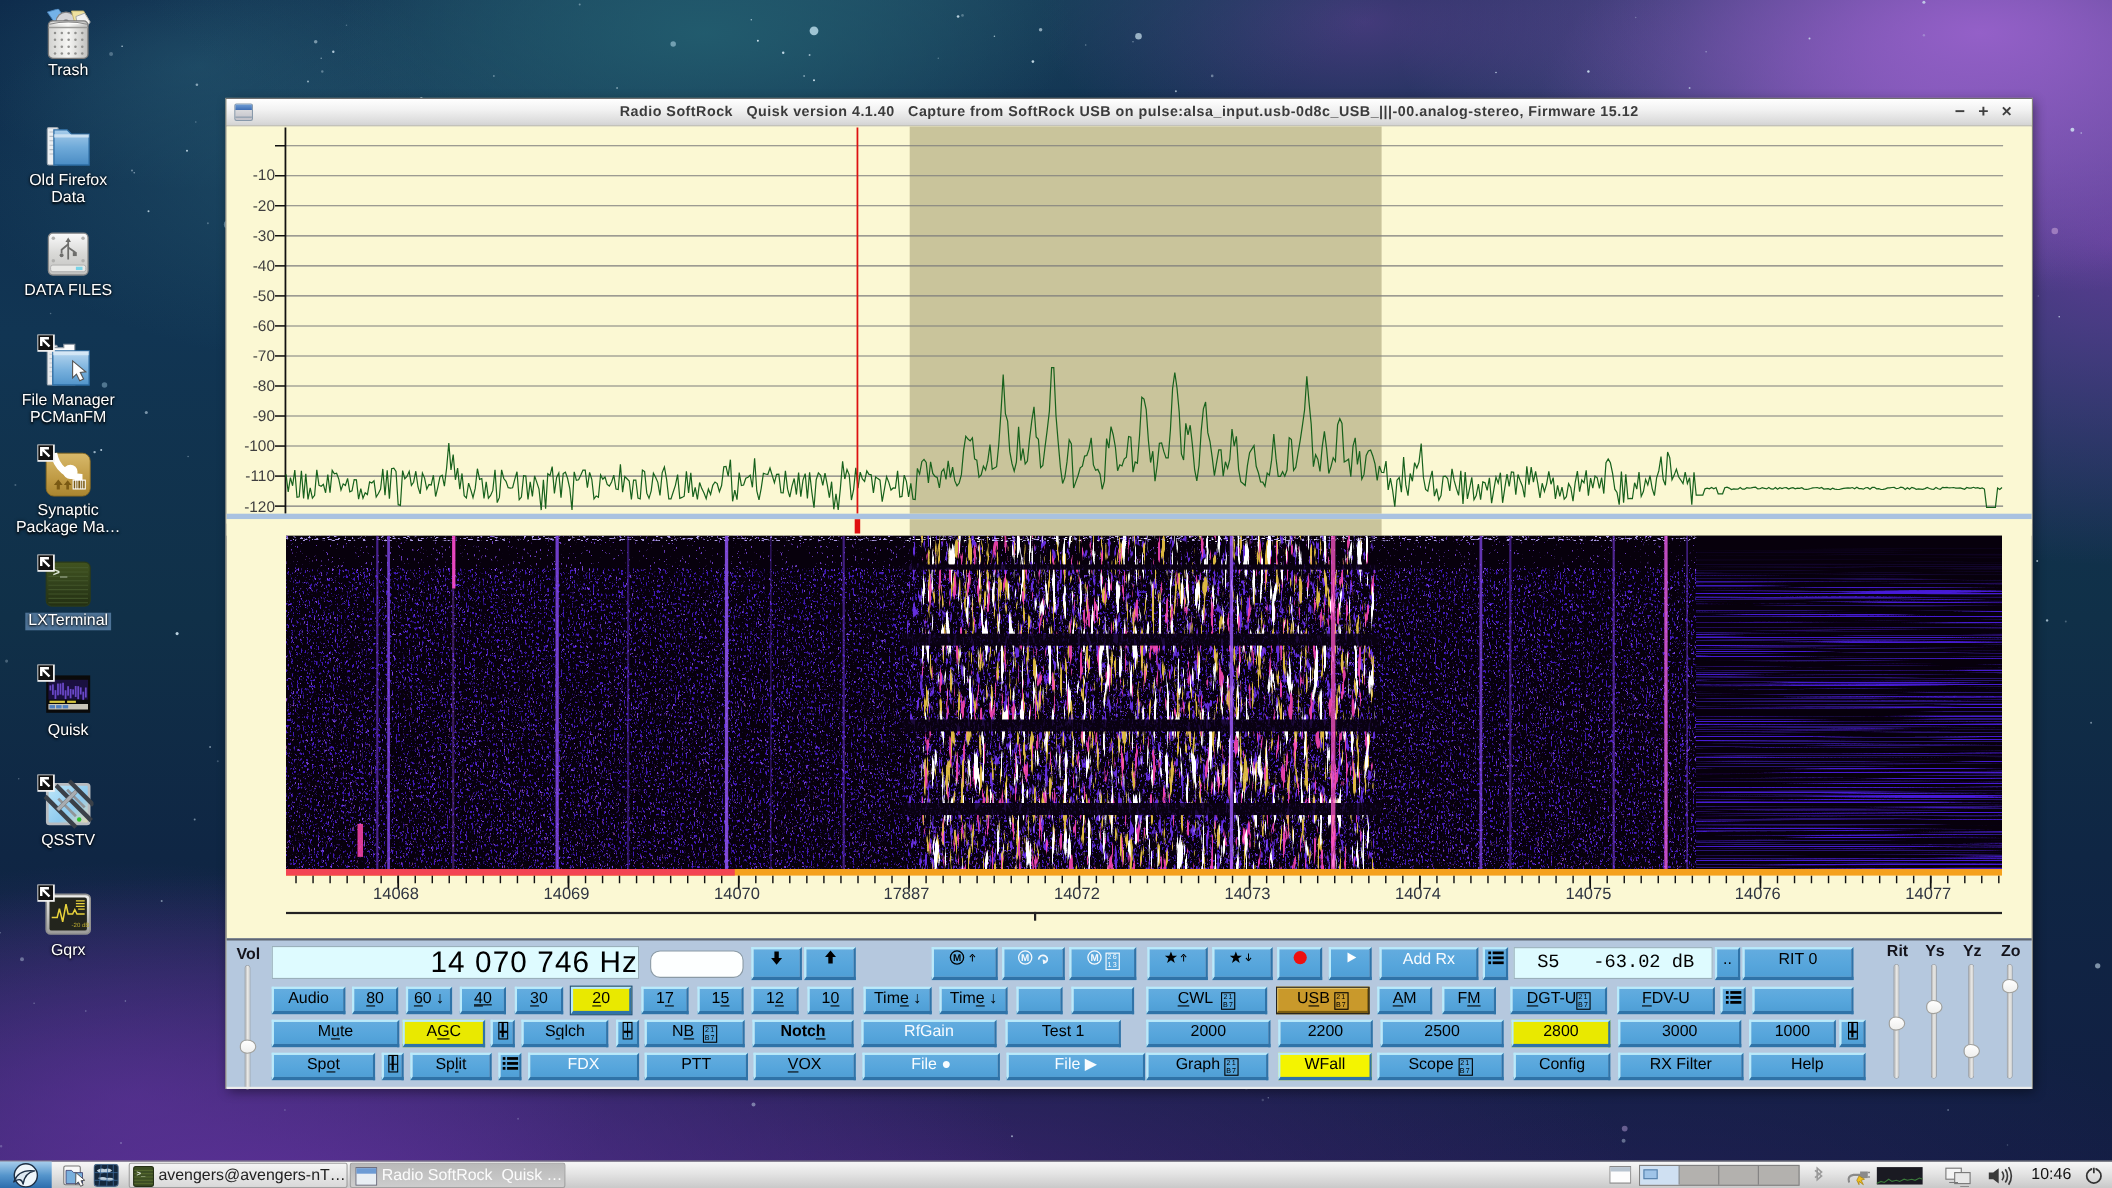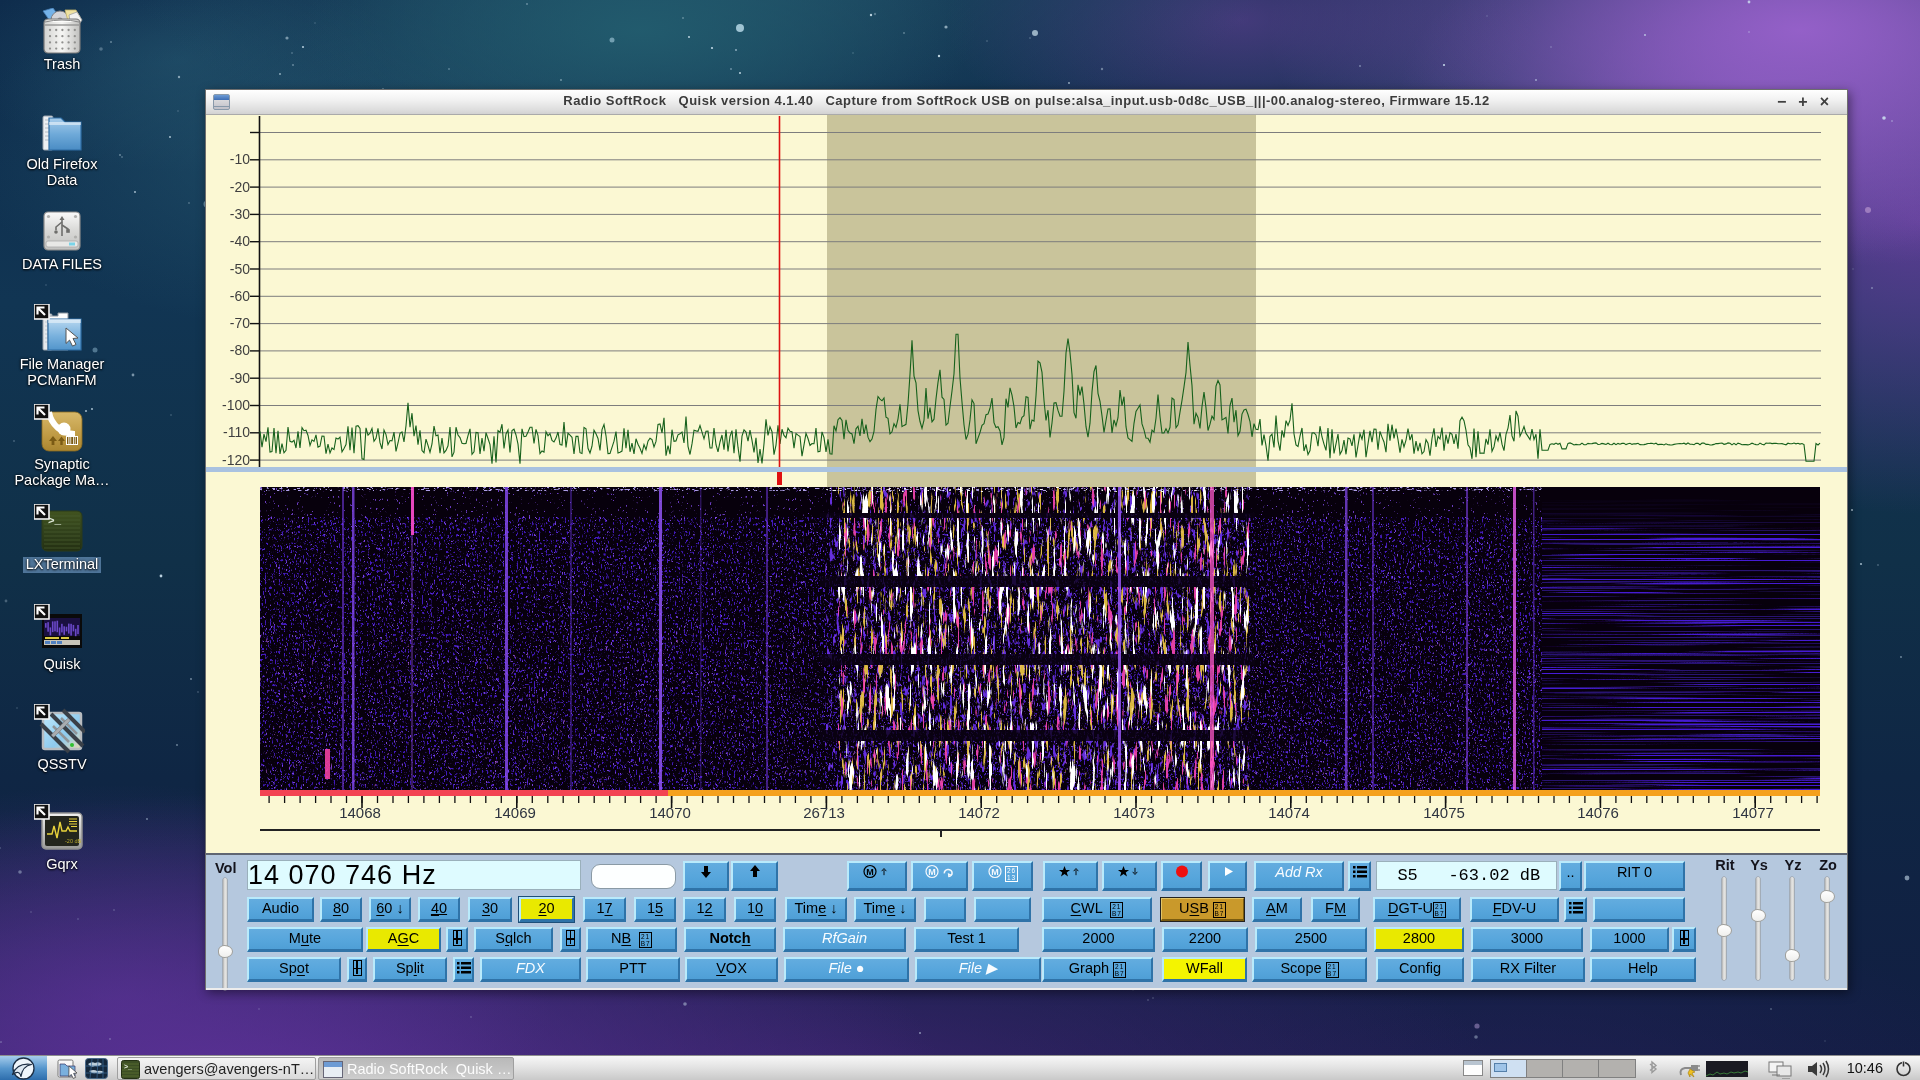--- a/index.html
+++ b/index.html
@@ -49,21 +49,21 @@
 #rline { position:absolute; left:54px; top:739px; width:1560px; height:1.6px; background:#222; }
 #rtick2 { position:absolute; left:734px; top:739px; width:1.6px; height:8px; background:#222; }
 
 #panel { position:absolute; left:0; top:763px; width:1641px; height:137px; background:#b5c8de; border-top:2px solid #5f6672; }
 .b { position:absolute; height:25px; background:linear-gradient(180deg,#63acdf 0%,#57a6dc 55%,#4f9fd6 100%);
      border-top:2.5px solid #b9eafb; border-left:2.5px solid #b9eafb; border-right:2.5px solid #2f73a8; border-bottom:3px solid #2f73a8;
      color:#000; font-size:14.5px; text-align:center; line-height:19px; }
 .b.yel { background:#e9e900; }
 .b.foc { outline:1.8px solid #1e4f7a; outline-offset:-0.5px; }
 .b.yel2 { background:#f4f400; }
-.b.wh { color:#f8fcff;font-style:italic; }
+.b.wh { color:#f8fcff; }
 .b.usb { background:#c9992b; border-top-color:#e3c568; border-left-color:#e3c568; border-right-color:#7a5c10; border-bottom-color:#7a5c10; outline:1.5px solid #222; outline-offset:-1px; }
 .b u { text-decoration:underline; text-underline-offset:2px; }
 .disp { position:absolute; background:#defbff; border:1px solid #9ab0bb; color:#000; }
 .tofu { display:inline-block; width:13px; height:16px; border:1.5px solid #000; font-size:6.5px; line-height:7px; font-family:"Liberation Sans",sans-serif; vertical-align:-3px; text-align:center; letter-spacing:1px;}
 .tofu.w { border-color:#fff; color:#fff; }
 .fadr { display:inline-block; width:9px; height:16px; border:1.6px solid #000; vertical-align:-3px; position:relative; }
 .fadr:before { content:""; position:absolute; left:2.7px; top:0; width:1.6px; height:13px; background:#000; }
 .fadr:after { content:""; position:absolute; left:0px; top:7px; width:7px; height:1.6px; background:#000; }
 .lsticon { display:inline-block; width:18px; height:15px; vertical-align:-2px; }
 .slider { position:absolute; width:4px; background:linear-gradient(90deg,#b0b0b0,#e8e8e6,#d2d2d0); border-radius:2px; box-shadow:0 0 0 0.5px #909090;}
@@ -918,35 +918,35 @@
       <line x1="1134.0" y1="0" x2="1134.0" y2="12" stroke="#111" stroke-width="1.6"></line>
       <line x1="1288.8" y1="0" x2="1288.8" y2="12" stroke="#111" stroke-width="1.6"></line>
       <line x1="1443.6" y1="0" x2="1443.6" y2="12" stroke="#111" stroke-width="1.6"></line>
       <line x1="1598.4" y1="0" x2="1598.4" y2="12" stroke="#111" stroke-width="1.6"></line>
       <line x1="1753.2" y1="0" x2="1753.2" y2="12" stroke="#111" stroke-width="1.6"></line>
     </svg>
  <div style="position:absolute;left:0;top:700px;width:1641px;height:32px">
       <div class="flab" style="left:114px">14068</div>
       <div class="flab" style="left:269px">14069</div>
       <div class="flab" style="left:424px">14070</div>
-      <div class="flab" style="left:578px">26713</div>
+      <div class="flab" style="left:578px">17887</div>
       <div class="flab" style="left:733px">14072</div>
       <div class="flab" style="left:888px">14073</div>
       <div class="flab" style="left:1043px">14074</div>
       <div class="flab" style="left:1198px">14075</div>
       <div class="flab" style="left:1352px">14076</div>
       <div class="flab" style="left:1507px">14077</div>
     </div>
  <div id="rline"></div>
  <div id="rtick2"></div>
 <div id="panel">
       <div class="slab" style="left:9px;top:5px;font-weight:bold">Vol</div>
       <div class="slider" style="left:17px;top:23px;height:112px"></div>
       <div class="shandle" style="left:12px;top:90px"></div>
-      <div class="disp" style="left:41px;top:5px;width:334px;height:30px;font-size:27px;text-align:left;line-height:29px;letter-spacing:1px">14 070 746 Hz</div>
+      <div class="disp" style="left:41px;top:5px;width:334px;height:30px;font-size:27px;text-align:right;line-height:29px;letter-spacing:1px">14 070 746 Hz</div>
       <div style="position:absolute;left:385px;top:9px;width:85px;height:25px;background:#fdffff;border:1.5px solid #8a9aa5;border-radius:9px"></div>
       <div class="b " style="left:477px;top:6px;width:46px;height:30px;"><svg class="lsticon" viewBox="0 0 18 15">
           <path d="M7 2 h4 v6 h3 l-5 6 -5 -6 h3z" fill="#000"></path>
         </svg></div>
       <div class="b " style="left:525px;top:6px;width:47px;height:30px;"><svg class="lsticon" viewBox="0 0 18 15">
           <path d="M7 13 h4 v-6 h3 l-5 -6 -5 6 h3z" fill="#000"></path>
         </svg></div>
       <div class="b " style="left:641px;top:6px;width:60px;height:30px;"><svg class="lsticon" viewBox="0 0 18 15">
           <circle cx="8" cy="7.5" r="6" fill="none" stroke="#000" stroke-width="1.2"></circle>
           <text x="8" y="11" font-size="9" text-anchor="middle" fill="#000" font-weight="bold">M</text>

